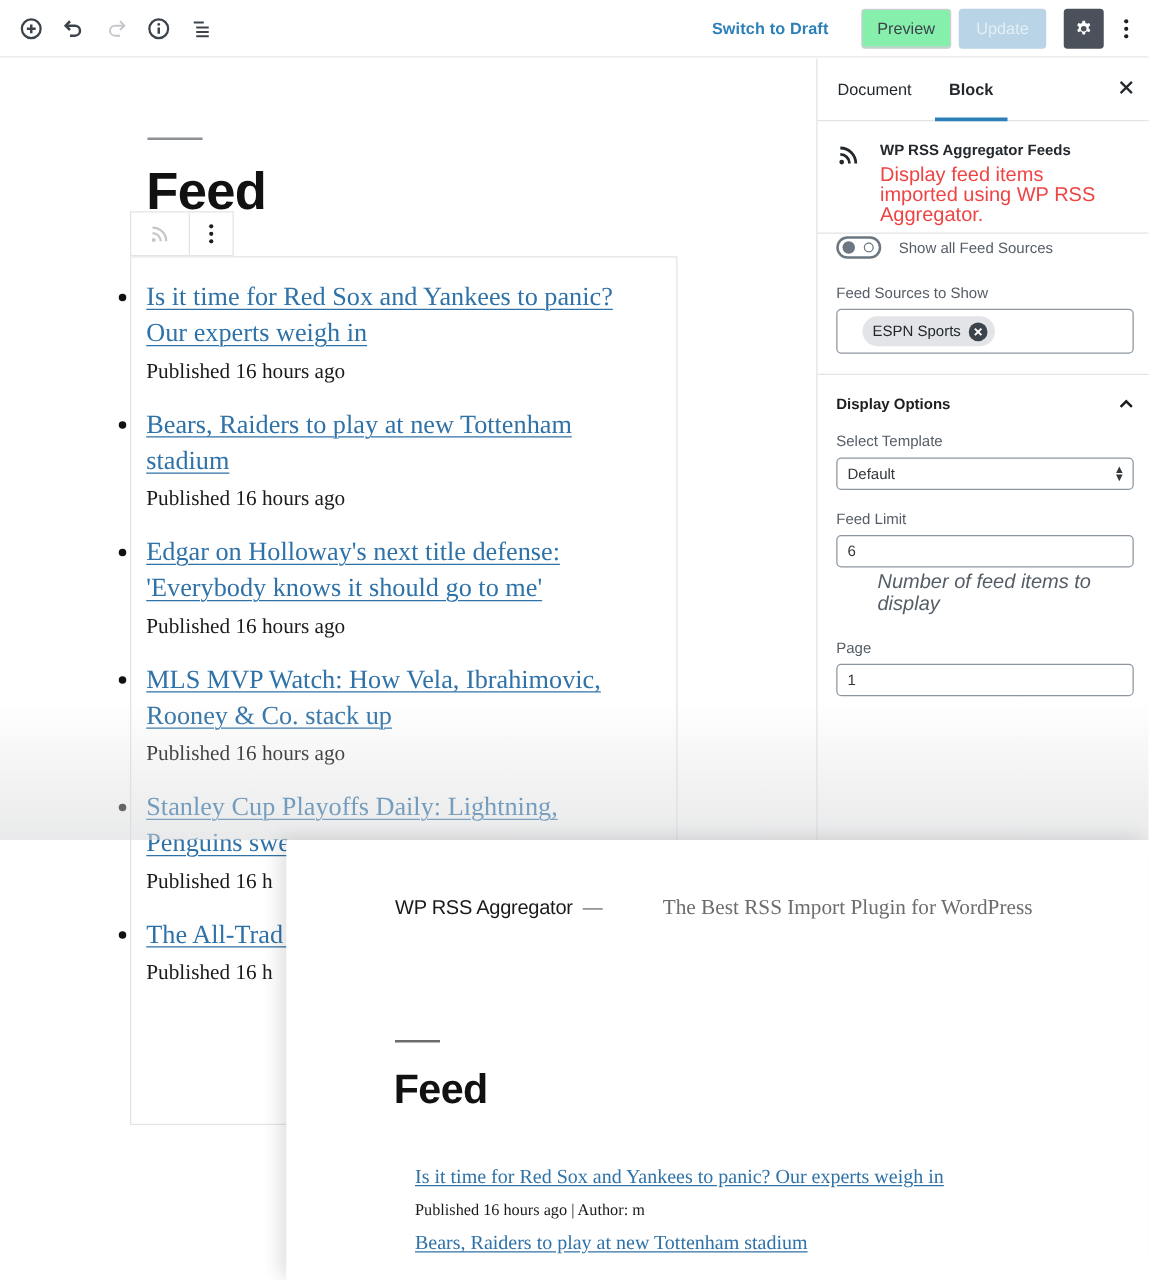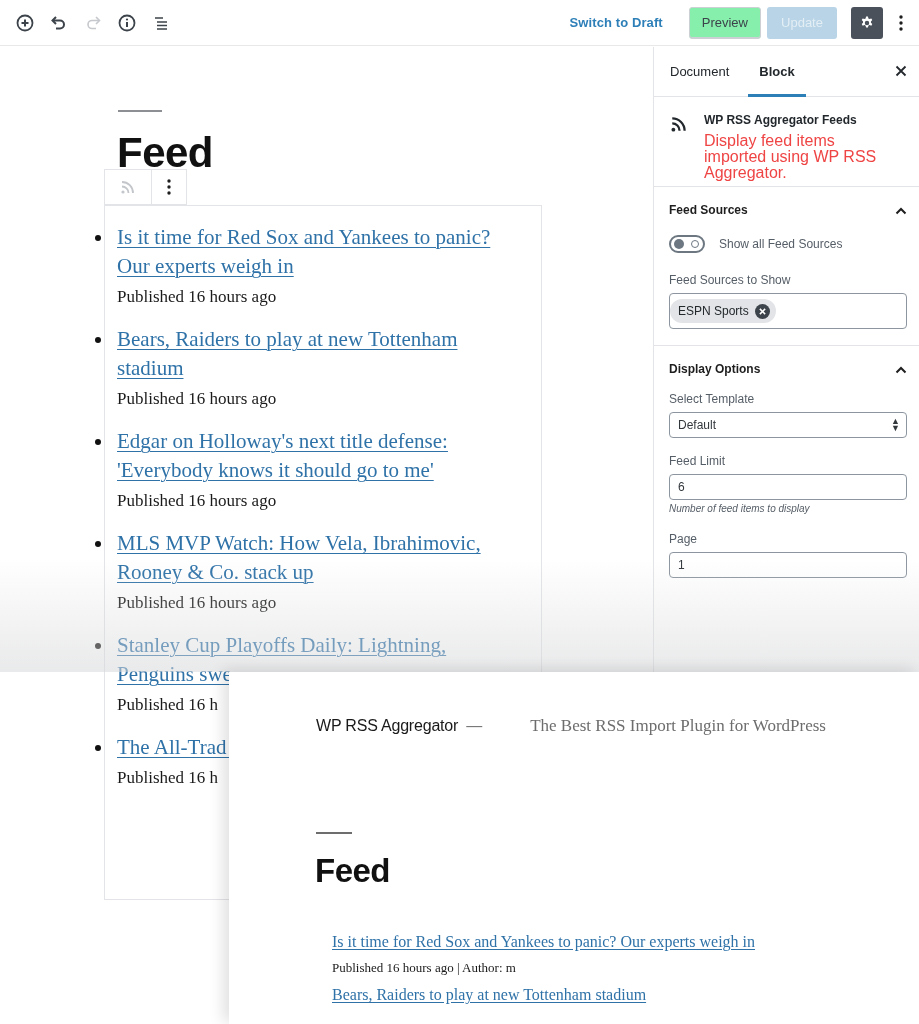--- a/index.html
+++ b/index.html
@@ -91,40 +91,40 @@
   .panel-chevron { margin-left: auto; color: #1e1e1e; }
   .toggle-row { display: flex; align-items: center; height: 22px; margin-bottom: 18px; }
   .toggle {
     width: 36px; height: 18px; border: 2px solid #6c7781; border-radius: 9px; position: relative; margin-right: 14px;
   }
   .toggle .knob { position: absolute; left: 3px; top: 2px; width: 10px; height: 10px; border-radius: 50%; background: #6c7781; }
   .toggle .ring { position: absolute; right: 4px; top: 3px; width: 8px; height: 8px; border-radius: 50%; border: 1.5px solid #6c7781; }
   .toggle-label { font-size: 12px; color: #555d66; }
   .field-label { font-size: 12px; color: #555d66; margin-bottom: 6px; }
   .tokens {
-    height: 36px; border: 1px solid #8d96a0; border-radius: 4px; display: flex; align-items: center; padding-left: 0; margin-bottom: 16px; text-align: center;
+    height: 36px; border: 1px solid #8d96a0; border-radius: 4px; display: flex; align-items: center; padding-left: 20px; margin-bottom: 16px; text-align: center;
   }
   .token {
     background: #e2e4e7; border-radius: 12px; height: 24px; display: flex; align-items: center; padding: 0 6px 0 8px;
     font-size: 12px; color: #23282d;
   }
   .token-remove {
     width: 15px; height: 15px; border-radius: 50%; background: #3c434a; color: #fff; margin-left: 6px;
     display: flex; align-items: center; justify-content: center; font-size: 10px; font-weight: bold; line-height: 1;
   }
   .select {
     height: 26px; border: 1px solid #8d96a0; border-radius: 4px; display: flex; align-items: center;
     padding: 0 6px 0 8px; font-size: 12px; color: #32373c; margin-bottom: 16px;
   }
   .select .arrows { margin-left: auto; font-size: 9px; line-height: 7px; text-align: center; color: #32373c; }
   .input {
     height: 26px; border: 1px solid #8d96a0; border-radius: 4px; display: flex; align-items: center;
     padding: 0 8px; font-size: 12px; color: #32373c;
   }
-  .help { font-size: 10px; font-style: italic; color: #555d66; margin-top: 3px; margin-bottom: 18px; }
+  .help { font-size: 16px; font-style: italic; color: #555d66; margin-top: 3px; margin-bottom: 18px; margin-left: 33px; }
 
   
   .fade {
     position: absolute; left: 0; top: 560px; width: 919px; height: 112px;
     background: linear-gradient(to bottom, rgba(220,221,223,0) 0%, rgba(215,216,218,0.55) 100%);
     pointer-events: none;
   }
 
   
   .preview {
@@ -269,28 +269,20 @@
           <path d="M2 3a11 11 0 0111 11" fill="none" stroke="currentColor" stroke-width="2"></path>
         </svg>
     </div>
     <div>
       <div class="bi-title">WP RSS Aggregator Feeds</div>
       <div class="bi-desc">Display feed items imported using WP RSS Aggregator.</div>
     </div>
   </div>
 
   <div class="panel">
-    <div class="panel-head">
-      <span class="panel-title">Feed Sources</span>
-      <span class="panel-chevron">
-        <svg width="12" height="8" viewBox="0 0 12 8">
-            <path d="M1.5 6.5L6 2l4.5 4.5" fill="none" stroke="currentColor" stroke-width="2"></path>
-          </svg>
-      </span>
-    </div>
     <div class="toggle-row">
       <div class="toggle">
         <span class="knob"></span>
           <span class="ring"></span>
       </div>
       <span class="toggle-label">Show all Feed Sources</span>
     </div>
     <div class="field-label">Feed Sources to Show</div>
     <div class="tokens">
       <span class="token">

